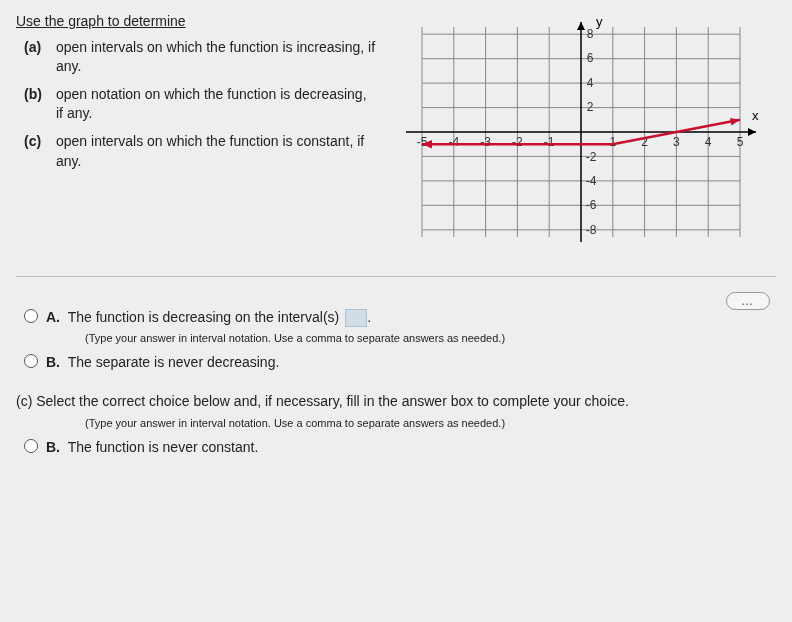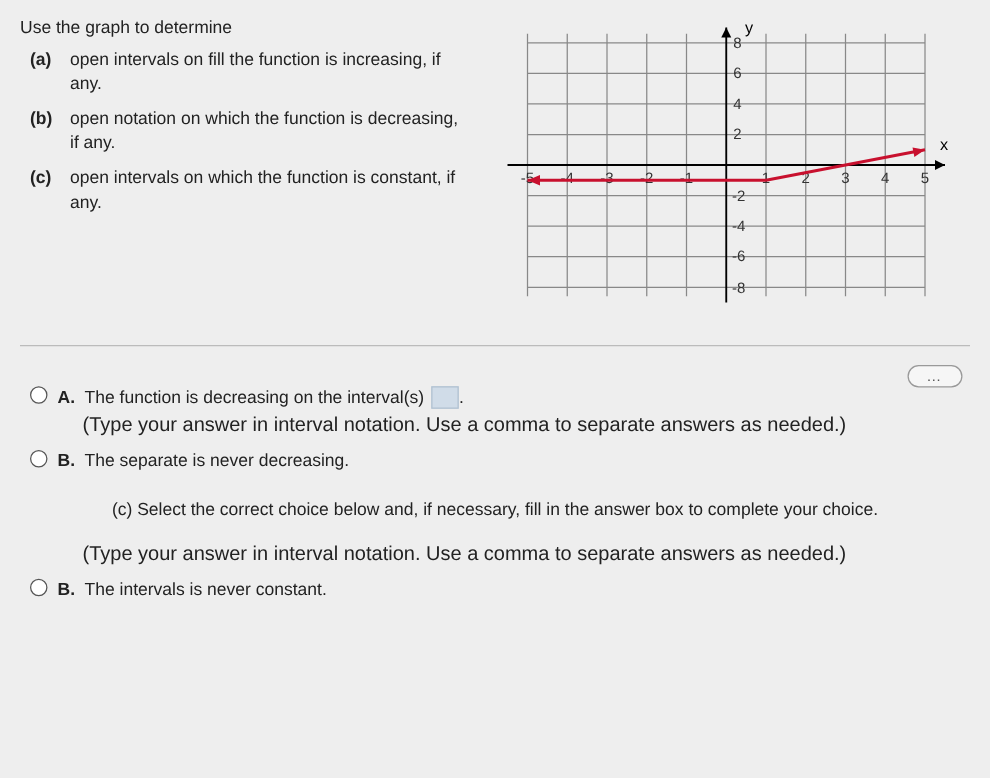--- a/index.html
+++ b/index.html
@@ -11,21 +11,21 @@
     width: 792px;
     height: 622px;
     padding: 12px 16px;
     position: relative;
   }
   .top-section {
     display: flex;
     gap: 20px;
   }
   .question-text { flex: 0 0 360px; line-height: 1.4; }
-  .q-heading { margin-bottom: 6px; }
+  .q-heading { margin-bottom: 6px; text-decoration: underline; }
   .q-list { list-style: none; padding-left: 8px; }
   .q-list li { margin-bottom: 8px; display: flex; gap: 8px; }
   .q-label { font-weight: bold; flex: 0 0 24px; }
   .graph-area { flex: 1; position: relative; height: 240px; }
   svg.graph { display: block; }
   .divider {
     border: none;
     border-top: 1px solid #bbb;
     margin: 24px 0 8px;
   }
@@ -61,45 +61,45 @@
     height: 14px;
     border: 1.5px solid #555;
     border-radius: 50%;
     flex-shrink: 0;
     margin-top: 2px;
     cursor: pointer;
     background: #fff;
   }
   .choice-label { font-weight: bold; margin-right: 4px; }
   .hint {
-    margin-left: 50px;
-    font-size: 16px;
+    margin-left: 69px;
+    font-size: 11px;
     margin-top: 2px;
   }
   .answer-box {
     display: inline-block;
     width: 22px;
     height: 18px;
     background: #d0dce8;
     border: 1px solid #b0c0d0;
     vertical-align: middle;
     margin-left: 2px;
   }
-  .prompt-c { margin: 12px 0 20px 0; text-align: center; }
+  .prompt-c { margin: 12px 0 8px 0; }
 </style>
 </head>
 <body>
 
 <div class="top-section">
   <div class="question-text">
     <div class="q-heading">Use the graph to determine</div>
     <ul class="q-list">
       <li>
         <span class="q-label">(a)</span>
-        <span>open intervals on fill the function is increasing, if any.</span>
+        <span>open intervals on which the function is increasing, if any.</span>
       </li>
       <li>
         <span class="q-label">(b)</span>
         <span>open notation on which the function is decreasing, if any.</span>
       </li>
       <li>
         <span class="q-label">(c)</span>
         <span>open intervals on which the function is constant, if any.</span>
       </li>
     </ul>
@@ -201,17 +201,17 @@
   </div>
 
   <div class="prompt-c">(c) Select the correct choice below and, if necessary, fill in the answer box to complete your choice.</div>
 
   <div class="choice-group">
     <div class="hint">(Type your answer in interval notation. Use a comma to separate answers as needed.)</div>
     <div class="choice-row">
       <span class="radio"></span>
       <span>
         <span class="choice-label">B.</span>
-        <span>The intervals is never constant.</span>
+        <span>The function is never constant.</span>
       </span>
     </div>
   </div>
 </div>
 
 </body></html>

